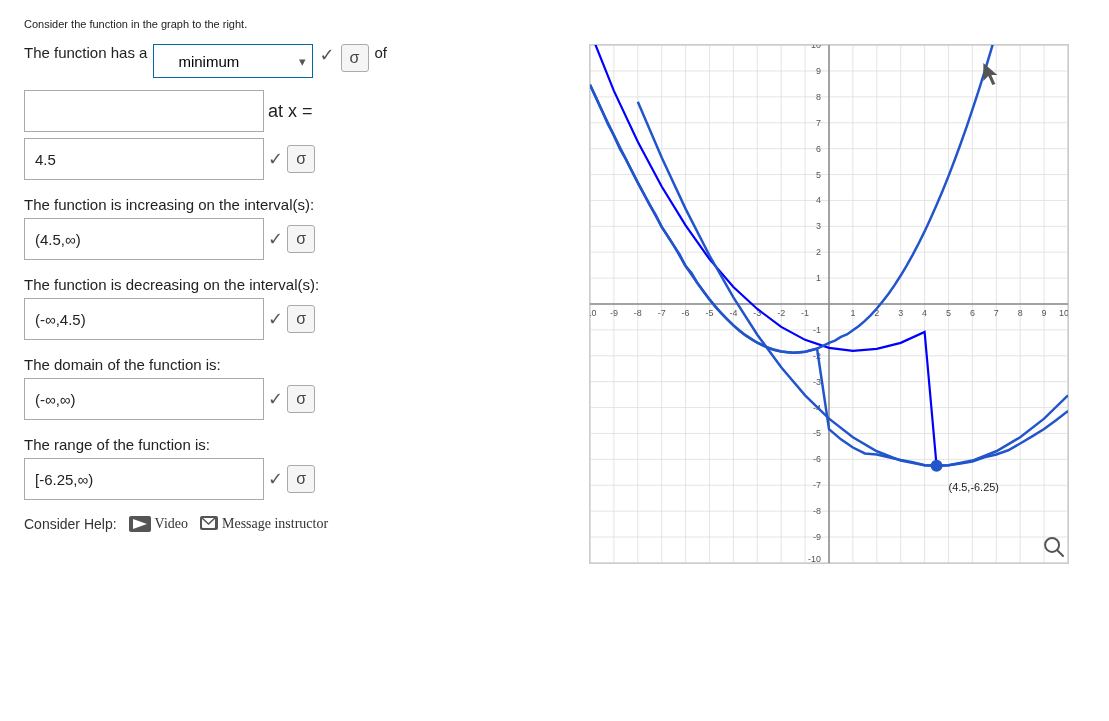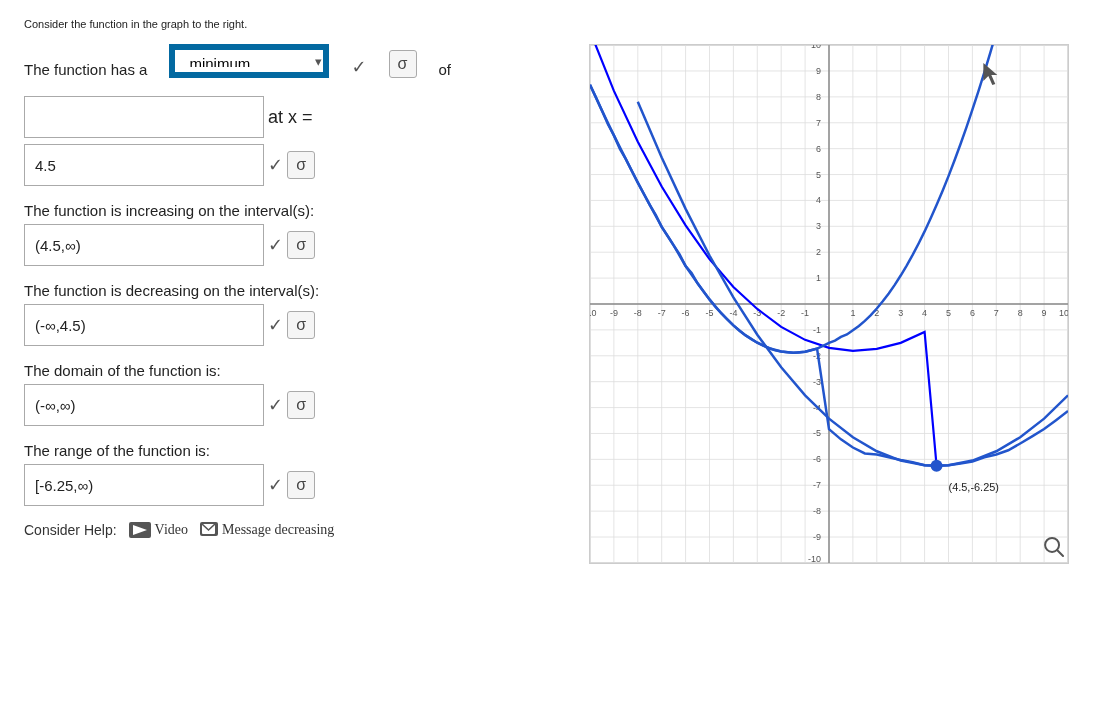--- a/index.html
+++ b/index.html
@@ -27,23 +27,23 @@
       min-width: 340px;
     }
     .right-panel {
       flex: 1;
       display: flex;
       justify-content: center;
       align-items: flex-start;
     }
     .row-inline {
       display: flex;
-      align-items: flex-end;
-      gap: 22px;
-      margin-bottom: 18px;
+      align-items: flex-start;
+      gap: 6px;
+      margin-bottom: 12px;
       font-size: 15px;
     }
     .answer-block {
       margin-bottom: 16px;
     }
     .input-row {
       display: flex;
       align-items: center;
       gap: 4px;
     }
@@ -69,22 +69,22 @@
       width: 28px;
       height: 28px;
       border: 1px solid #aaa;
       border-radius: 3px;
       font-size: 16px;
       cursor: pointer;
       background: #f5f5f5;
       color: #444;
     }
     .dropdown-select {
-      border: 6px solid #0369a1;
-      padding: 5px 14px;
+      border: 1px solid #0369a1;
+      padding: 5px 24px;
       font-size: 15px;
       min-width: 160px;
       height: 34px;
       background: #fff;
       cursor: pointer;
       outline: none;
       appearance: none;
       -webkit-appearance: none;
     }
     .dropdown-wrapper {
@@ -238,21 +238,21 @@
         </span>
         <span>Video</span>
       </a>
       <a class="help-link" href="#">
         <span class="msg-icon">
           <svg width="13" height="10" viewBox="0 0 13 10">
               <rect x="0" y="0" width="13" height="10" fill="white" rx="1"></rect>
               <polyline points="0,0 6.5,6 13,0" fill="none" stroke="#555" stroke-width="1.5"></polyline>
             </svg>
         </span>
-        <span>Message decreasing</span>
+        <span>Message instructor</span>
       </a>
     </div>
 
   </div>
 
   <div class="right-panel">
     <div class="graph-container">
       <svg class="graph-svg" viewBox="0 0 480 520" xmlns="http://www.w3.org/2000/svg">
 
         <defs>

